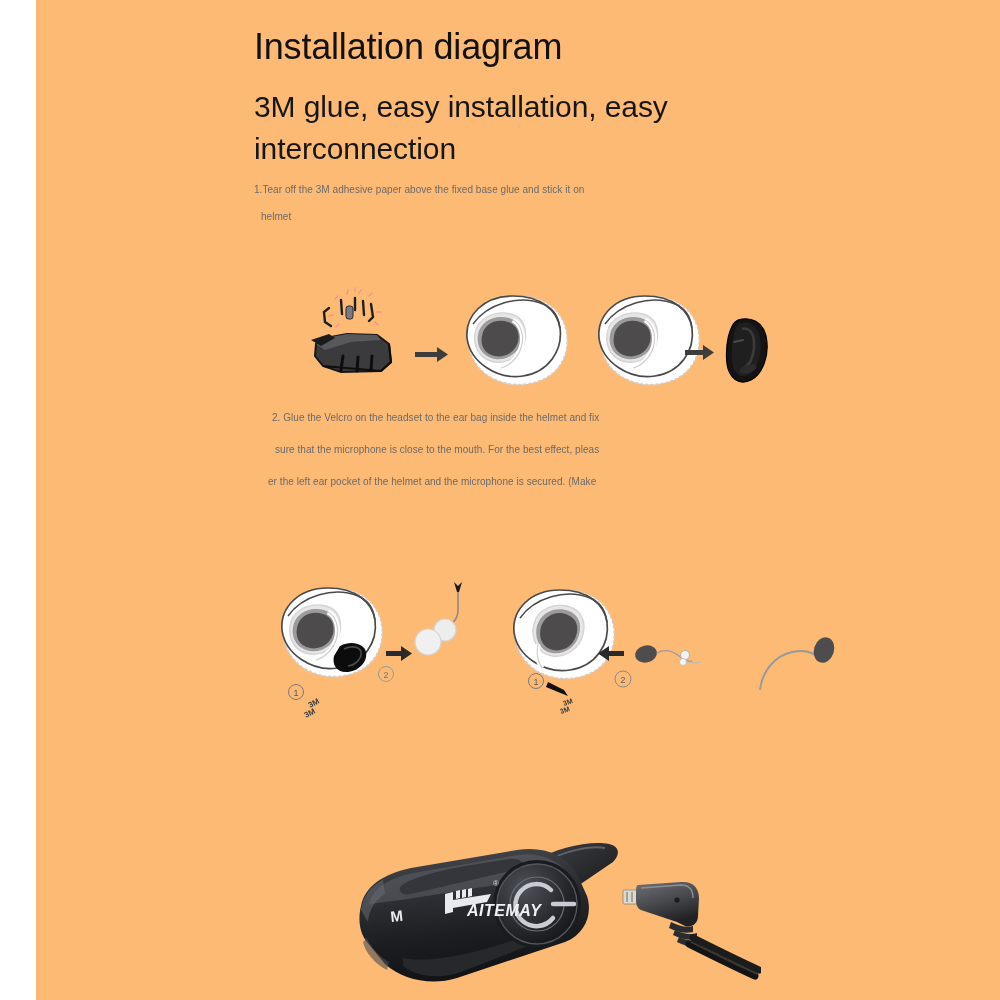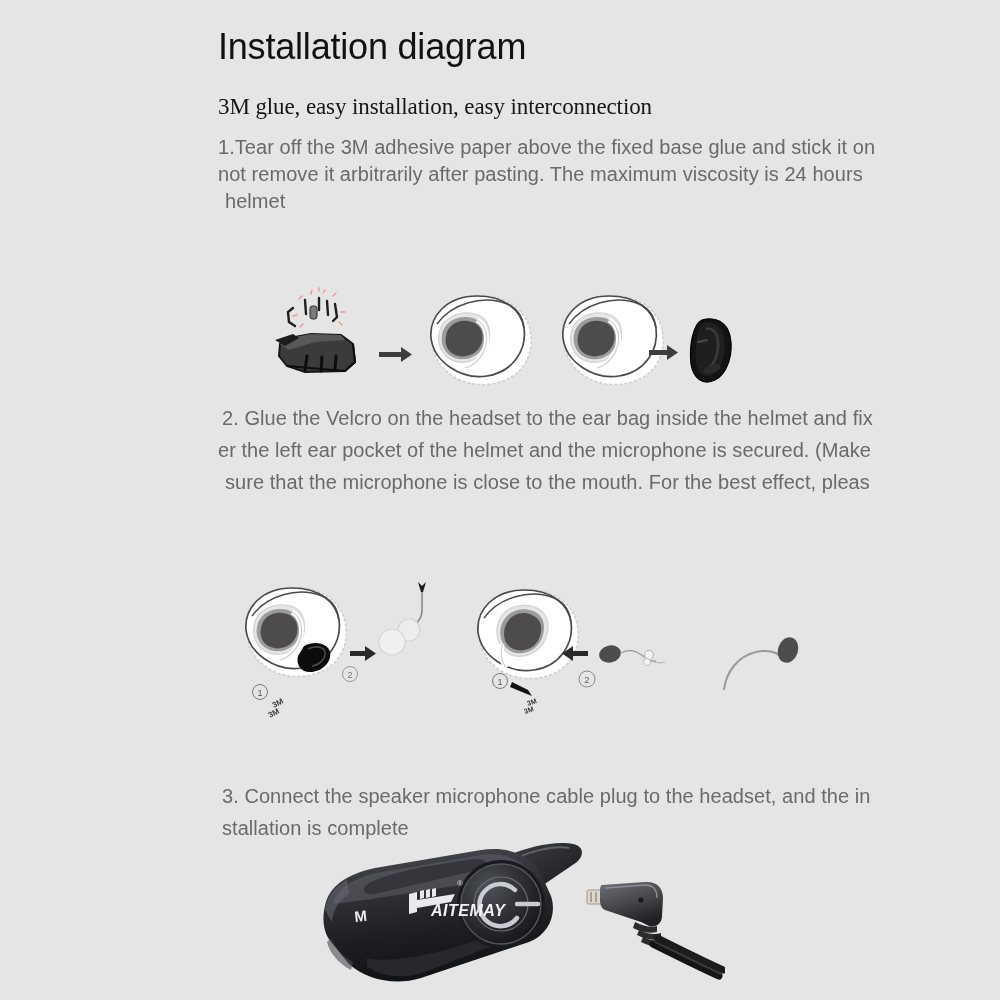--- a/index.html
+++ b/index.html
@@ -13,21 +13,22 @@
     height: 1000px;
     position: relative;
     overflow: hidden;
     font-family: "Liberation Sans", sans-serif;
     -webkit-font-smoothing: antialiased;
   }
 
   .page {
     position: absolute;
     inset: 0;
-    background: #e5e5e5;
+    background: #fdba74;
+    margin-left: 36px;
   }
 
   
   .text-col {
     position: absolute;
     left: 218px;
     top: 22px;
     width: 600px;
   }
 
@@ -35,42 +36,41 @@
     font-size: 36px;
     line-height: 50px;
     font-weight: 400;
     color: #111111;
     letter-spacing: -0.2px;
     margin: 0 0 14px 0;
     white-space: nowrap;
   }
 
   .subtitle {
-    font-size: 23px;
+    font-size: 30px;
     line-height: 42px;
     font-weight: 400;
     color: #161616;
     margin: 0 0 6px 0;
     letter-spacing: -0.1px;
     width: 588px;
-    font-family: Liberation Serif, serif;
   }
 
   .body-text {
-    font-size: 20px;
+    font-size: 10px;
     line-height: 27px;
     color: #6a6a6a;
     margin: 0;
     letter-spacing: 0.05px;
   }
   .body-text .ln { display: block; white-space: nowrap; }
   .ln.i1 { padding-left: 7px; }
   .ln.i2 { padding-left: 4px; }
 
-  .step2-text { position: absolute; left: 218px; top: 402px; width: 610px; }
+  .step2-text { position: absolute; left: 232px; top: 402px; width: 610px; }
   .step3-text { position: absolute; left: 218px; top: 780px; width: 610px; }
   .step2-text .body-text, .step3-text .body-text { line-height: 32px; }
 
   
   .fig {
     position: absolute;
   }
   #figure-row-1 { left: 275px; top: 282px; width: 470px; height: 112px; }
   #figure-row-2 { left: 232px; top: 578px; width: 590px; height: 145px; }
   #figure-row-3 { left: 305px; top: 838px; width: 420px; height: 162px; }
@@ -81,21 +81,20 @@
 <body>
 
 <div class="page">
 
   <div class="text-col">
     <h1 class="page-title">Installation diagram</h1>
     <h2 class="subtitle">3M glue, easy installation, easy interconnection</h2>
 
     <p class="body-text">
       <span class="ln">1.Tear off the 3M adhesive paper above the fixed base glue and stick it on</span>
-      <span class="ln">not remove it arbitrarily after pasting. The maximum viscosity is 24 hours</span>
       <span class="ln i1">helmet</span>
     </p>
   </div>
 
   <div class="fig" id="figure-row-1">
     <svg width="470" height="112" viewBox="0 0 470 112" xmlns="http://www.w3.org/2000/svg">
 
       <g>
 
         <g stroke="#1f1f1f" stroke-width="2.4" fill="none" stroke-linecap="round">
@@ -162,22 +161,22 @@
         <path d="M431 47 C437 45 442 50 443 59 C444 70 440 82 434 85" fill="none" stroke="#3b3b3b" stroke-width="2.6"></path>
         <ellipse cx="437" cy="87" rx="9" ry="4" fill="#2b2b2b" transform="rotate(-18 437 87)"></ellipse>
         <path d="M423 60 L432 58" stroke="#4a4a4a" stroke-width="2" stroke-linecap="round"></path>
       </g>
     </svg>
   </div>
 
   <div class="step2-text">
     <p class="body-text">
       <span class="ln i2">2. Glue the Velcro on the headset to the ear bag inside the helmet and fix</span>
+      <span class="ln i1">sure that the microphone is close to the mouth. For the best effect, pleas</span>
       <span class="ln">er the left ear pocket of the helmet and the microphone is secured. (Make</span>
-      <span class="ln i1">sure that the microphone is close to the mouth. For the best effect, pleas</span>
     </p>
   </div>
 
   <div class="fig" id="figure-row-2">
     <svg width="590" height="145" viewBox="0 0 590 145" xmlns="http://www.w3.org/2000/svg">
 
       <g transform="translate(8,8)">
         <path d="M8 52 C4 26 24 4 54 2 C84 1 104 18 106 42 C108 66 94 86 66 90 C38 94 12 78 8 52 Z" fill="#ffffff" stroke="#cfcfcf" stroke-width="1.6" stroke-dasharray="3 2"></path>
         <path d="M6 44 C4 22 22 2 52 2 C80 2 96 16 99 34 C102 56 88 78 62 82 C36 86 9 68 6 44 Z" fill="#ffffff" stroke="#4a4a4a" stroke-width="1.7"></path>
         <path d="M12 30 C26 10 58 0 82 10 C94 15 98 26 99 34" fill="none" stroke="#4a4a4a" stroke-width="1.5"></path>
@@ -243,26 +242,20 @@
       <circle cx="355" cy="101" r="8" fill="none" stroke="#8a8a8a" stroke-width="1"></circle>
       <text x="355" y="104.5" text-anchor="middle" font-family="Liberation Sans, sans-serif" font-size="9.5" fill="#666">2</text>
 
       <g transform="translate(490,50)">
         <path d="M2 62 C4 44 16 28 34 24 C48 21 56 25 60 30" fill="none" stroke="#9a9a9a" stroke-width="2"></path>
         <ellipse cx="66" cy="22" rx="10" ry="13" fill="#4f4c4d" transform="rotate(18 66 22)"></ellipse>
       </g>
     </svg>
   </div>
 
-  <div class="step3-text">
-    <p class="body-text">
-      <span class="ln i2">3. Connect the speaker microphone cable plug to the headset, and the in</span>
-      <span class="ln i2">stallation is complete</span>
-    </p>
-  </div>
 
   <div class="fig" id="figure-row-3">
     <svg width="420" height="162" viewBox="0 0 420 162" xmlns="http://www.w3.org/2000/svg">
       <defs>
         <linearGradient id="bodyGrad" x1="0" y1="0" x2="0.2" y2="1">
           <stop offset="0%" stop-color="#4a4c50"></stop>
           <stop offset="35%" stop-color="#303237"></stop>
           <stop offset="70%" stop-color="#1d1e22"></stop>
           <stop offset="100%" stop-color="#121316"></stop>
         </linearGradient>

